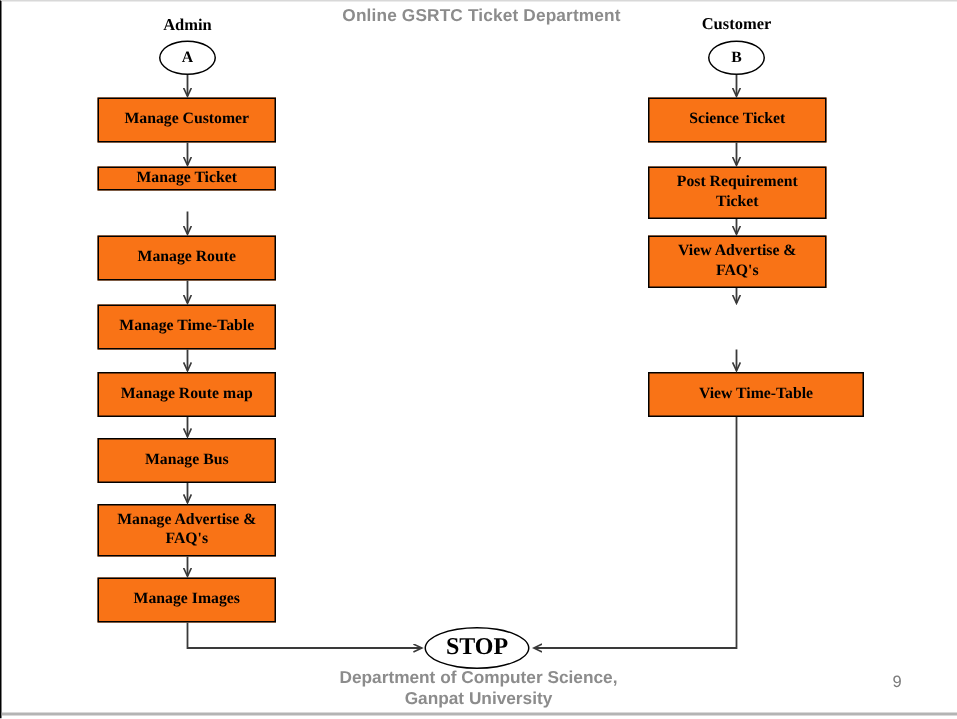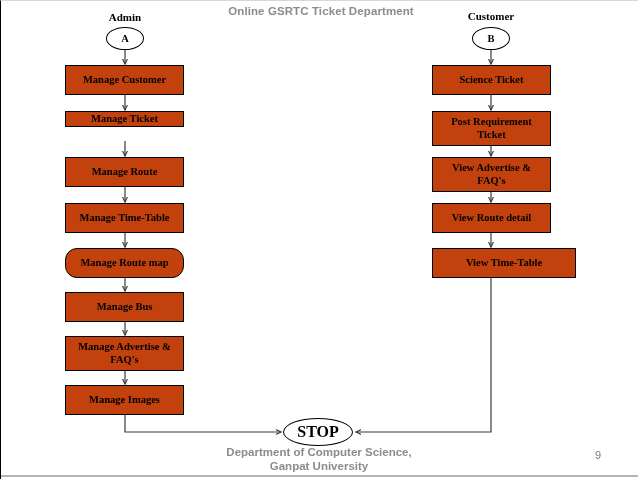--- a/index.html
+++ b/index.html
@@ -81,21 +81,21 @@
     font-family: "Liberation Sans", sans-serif;
     font-size: 11px;
     color: #7a7a7a;
   }
 
   
   .node-box {
     position: absolute;
     box-sizing: border-box;
     border: 1.4px solid #000000;
-    background: #c2410c;
+    background: #f97316;
     display: flex;
     align-items: center;
     justify-content: center;
     text-align: center;
     font-family: "Liberation Serif", serif;
     font-weight: bold;
     font-size: 10.5px;
     color: #000000;
     line-height: 12.5px;
     padding: 0 3px;
@@ -146,38 +146,37 @@
   <div class="node-ellipse" style="left:471px; top:26px; width:38px; height:23px;">B</div>
 
   <div class="node-box" style="left:64px; top:64px; width:119px; height:30px;">Manage Customer</div>
 
   <div class="node-box" style="left:64px; top:110px; width:119px; height:16px;">Manage Ticket</div>
 
   <div class="node-box" style="left:64px; top:156px; width:119px; height:30px;">Manage Route</div>
 
   <div class="node-box" style="left:64px; top:202px; width:119px; height:30px;">Manage Time-Table</div>
 
-  <div class="node-box" style="left:64px; top:247px; width:119px; height:30px;border-radius:12px;">Manage Route map</div>
+  <div class="node-box" style="left:64px; top:247px; width:119px; height:30px;">Manage Route map</div>
 
   <div class="node-box" style="left:64px; top:291px; width:119px; height:30px;">Manage Bus</div>
 
   <div class="node-box" style="left:64px; top:335px; width:119px; height:35px; white-space:pre-line;">Manage Advertise &amp;
 FAQ's</div>
 
   <div class="node-box" style="left:64px; top:384px; width:119px; height:30px;">Manage Images</div>
 
   <div class="node-box" style="left:431px; top:64px; width:119px; height:30px;">Science Ticket</div>
 
   <div class="node-box" style="left:431px; top:110px; width:119px; height:35px; white-space:pre-line;">Post Requirement
 Ticket</div>
 
   <div class="node-box" style="left:431px; top:156px; width:119px; height:35px; white-space:pre-line;">View Advertise &amp;
 FAQ's</div>
 
-  <div class="node-box" style="left:431px; top:202px; width:119px; height:30px;">View Route detail</div>
 
   <div class="node-box" style="left:431px; top:247px; width:144px; height:30px;">View Time-Table</div>
 
   <div class="node-ellipse stop" style="left:282px; top:417px; width:70px; height:28px;">STOP</div>
 
   <div class="conn" style="left:0; top:0; width:638px; height:479px;">
     <svg width="638" height="479" viewBox="0 0 638 479">
       <defs>
         <marker id="arrowhead" markerWidth="7" markerHeight="7" refX="5.4" refY="3" orient="auto" markerUnits="userSpaceOnUse">
           <path d="M0,0.4 L5.6,3 L0,5.6" fill="none" stroke="#3a3a3a" stroke-width="1.1"></path>

